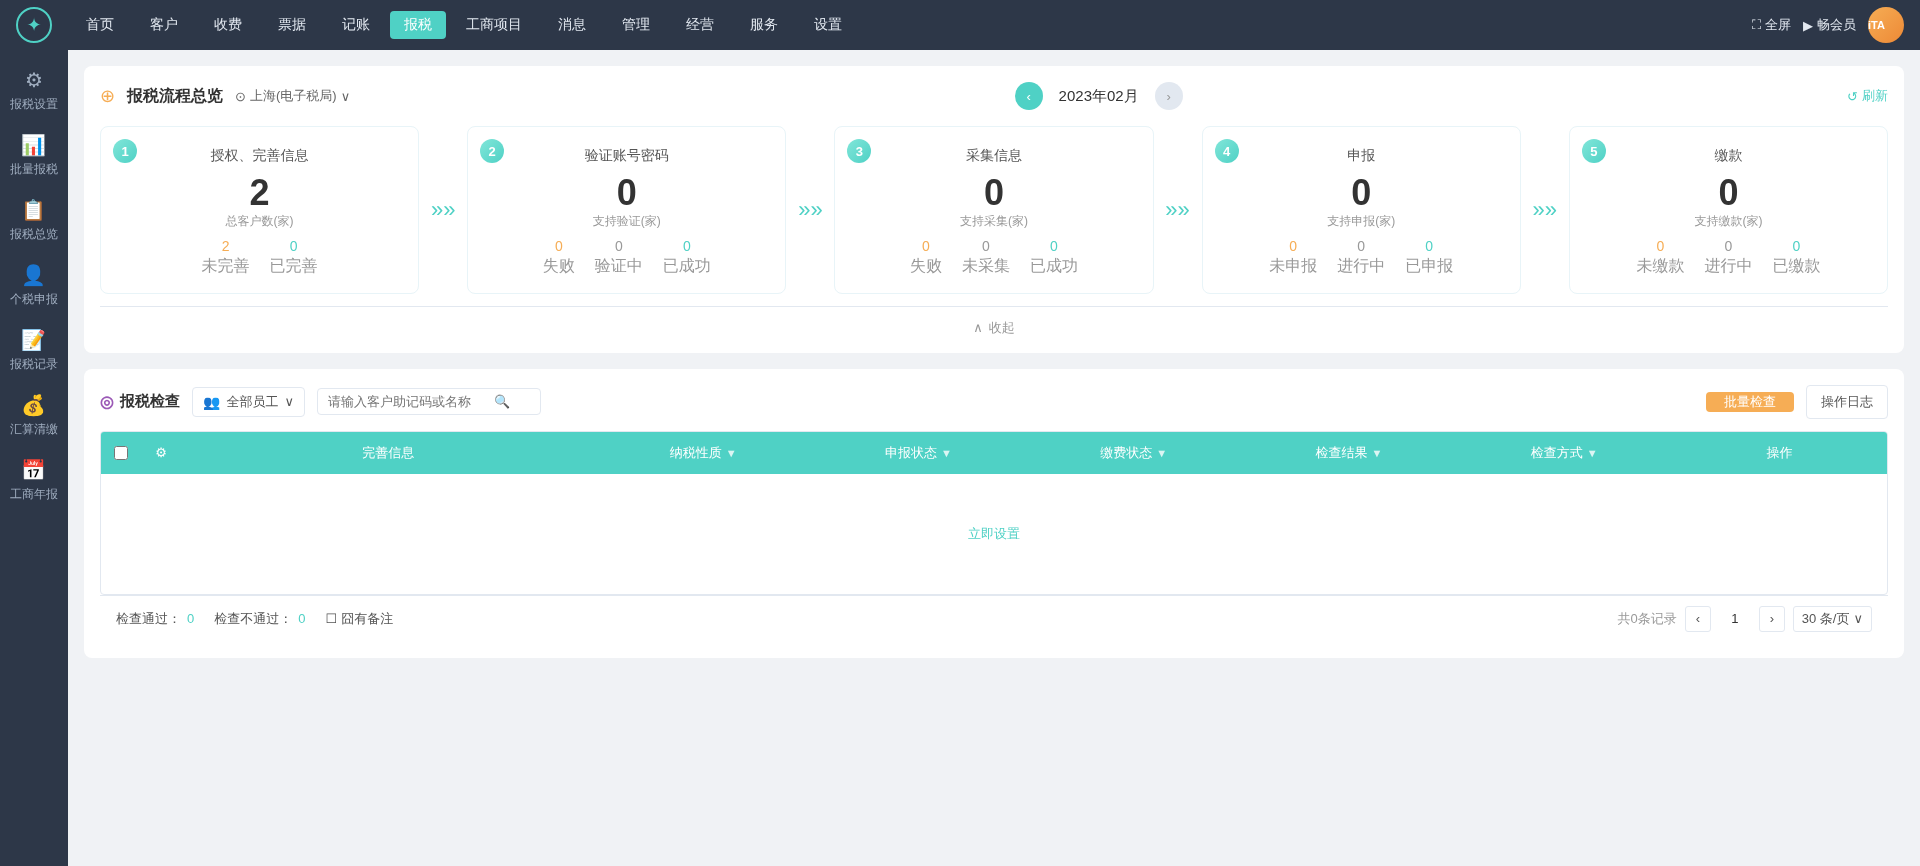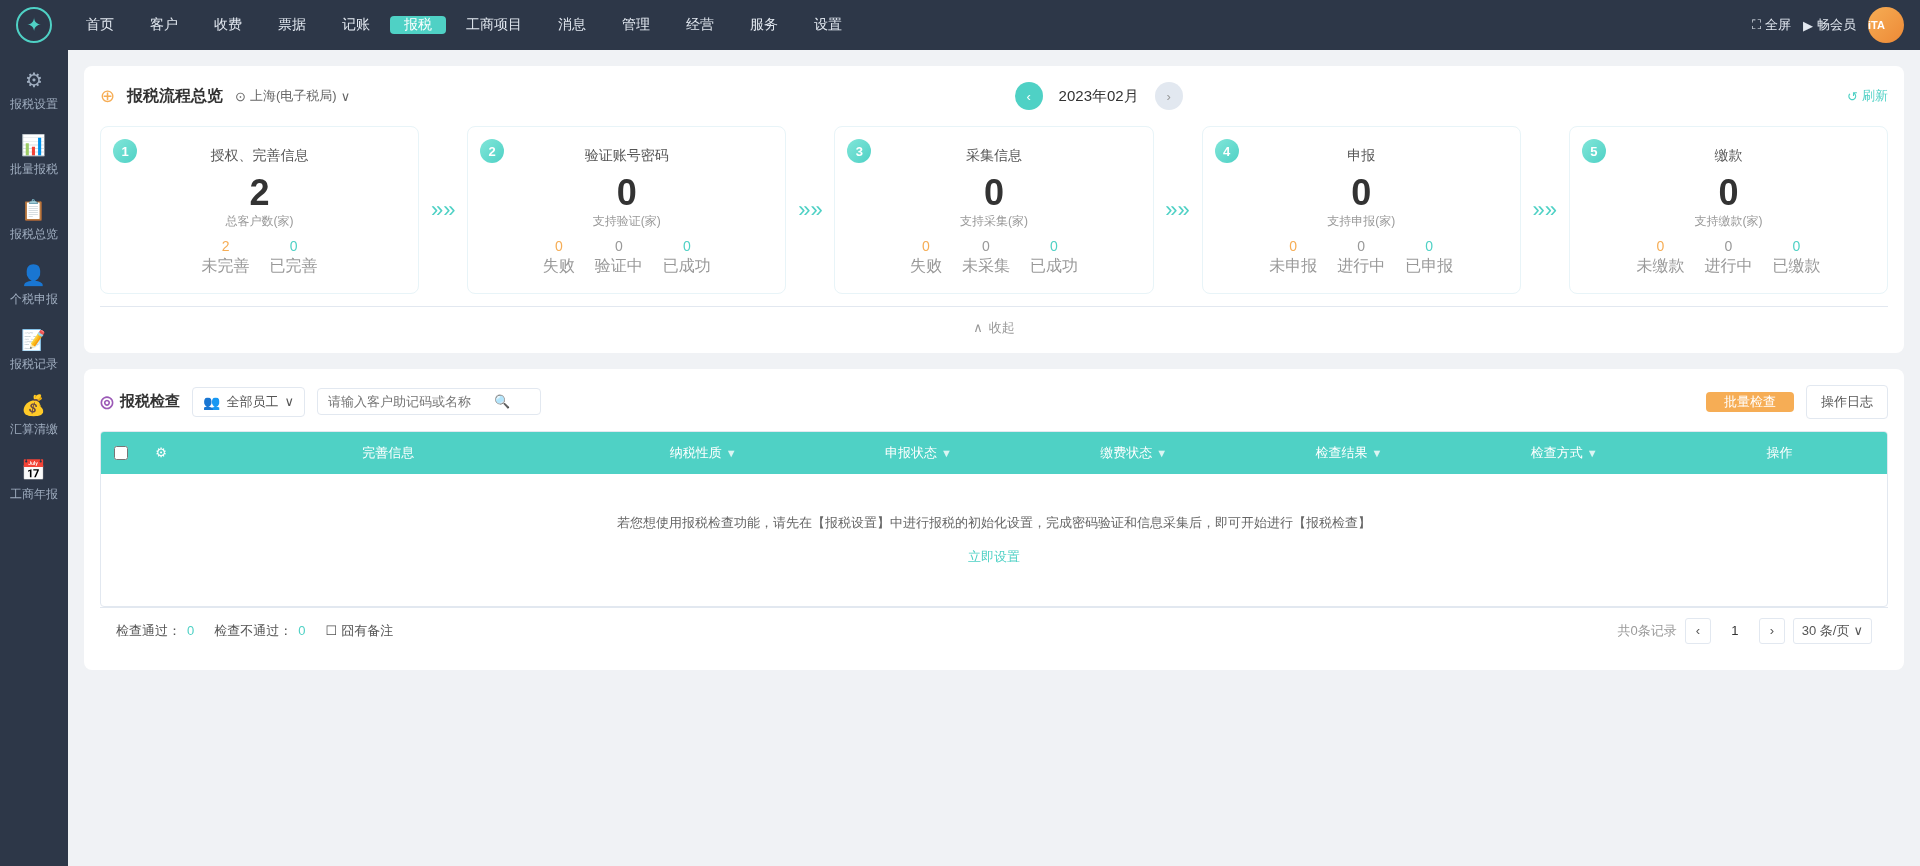--- a/index.html
+++ b/index.html
@@ -21,21 +21,21 @@
     }
     .top-nav-items {
       display: flex; align-items: center; flex: 1; height: 100%;
     }
     .nav-item {
       padding: 0 18px; height: 100%; display: flex; align-items: center;
       color: #e2e8f0; cursor: pointer; font-size: 14px; white-space: nowrap;
     }
     .nav-item.active {
       background: #4fd1c5; color: #fff; border-radius: 4px;
-      margin: 8px 2px; height: 18px; padding: 0 14px;
+      margin: 8px 2px; height: 28px; padding: 0 14px;
     }
     .top-nav-right {
       display: flex; align-items: center; padding-right: 16px; gap: 12px;
     }
     .nav-right-btn {
       color: #e2e8f0; font-size: 13px; cursor: pointer; display: flex; align-items: center; gap: 4px;
     }
     .avatar-img {
       width: 36px; height: 36px;
       background: linear-gradient(135deg, #f6ad55, #ed8936);
@@ -443,21 +443,20 @@
         <div class="th-settings">⚙</div>
         <div class="th-cell wide">完善信息</div>
         <div class="th-cell">纳税性质 <span class="filter-icon">▼</span></div>
         <div class="th-cell">申报状态 <span class="filter-icon">▼</span></div>
         <div class="th-cell">缴费状态 <span class="filter-icon">▼</span></div>
         <div class="th-cell">检查结果 <span class="filter-icon">▼</span></div>
         <div class="th-cell">检查方式 <span class="filter-icon">▼</span></div>
         <div class="th-cell">操作</div>
       </div>
       <div class="table-body">
-        <span style="max-width:800px;">若您想使用报税检查功能，请先在【报税设置】中进行报税的初始化设置，完成密码验证和信息采集后，即可开始进行【报税检查】</span>
         <span class="go-setting-link">立即设置</span>
       </div>
     </div>
 
     <div class="table-footer">
       <div class="footer-stat">
         <span>检查通过：</span>
         <a>0</a>
       </div>
       <div class="footer-stat">

